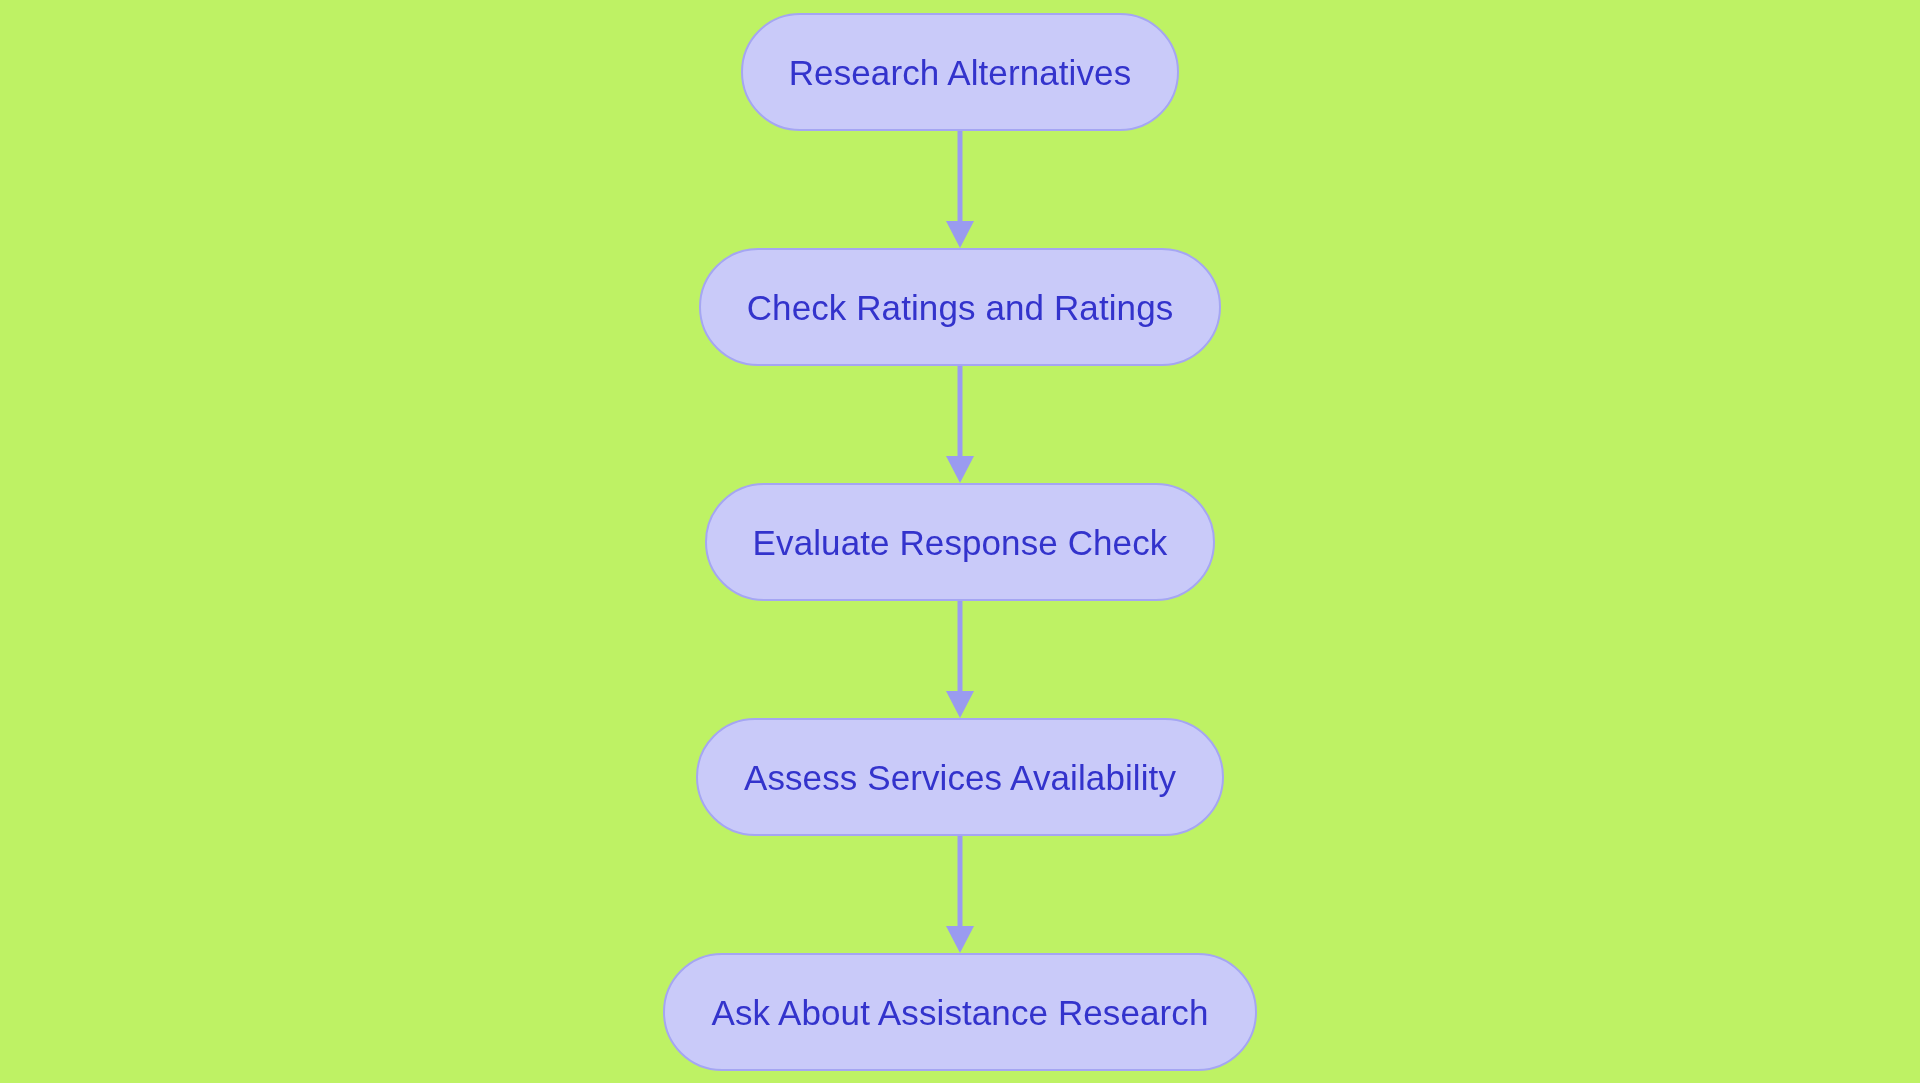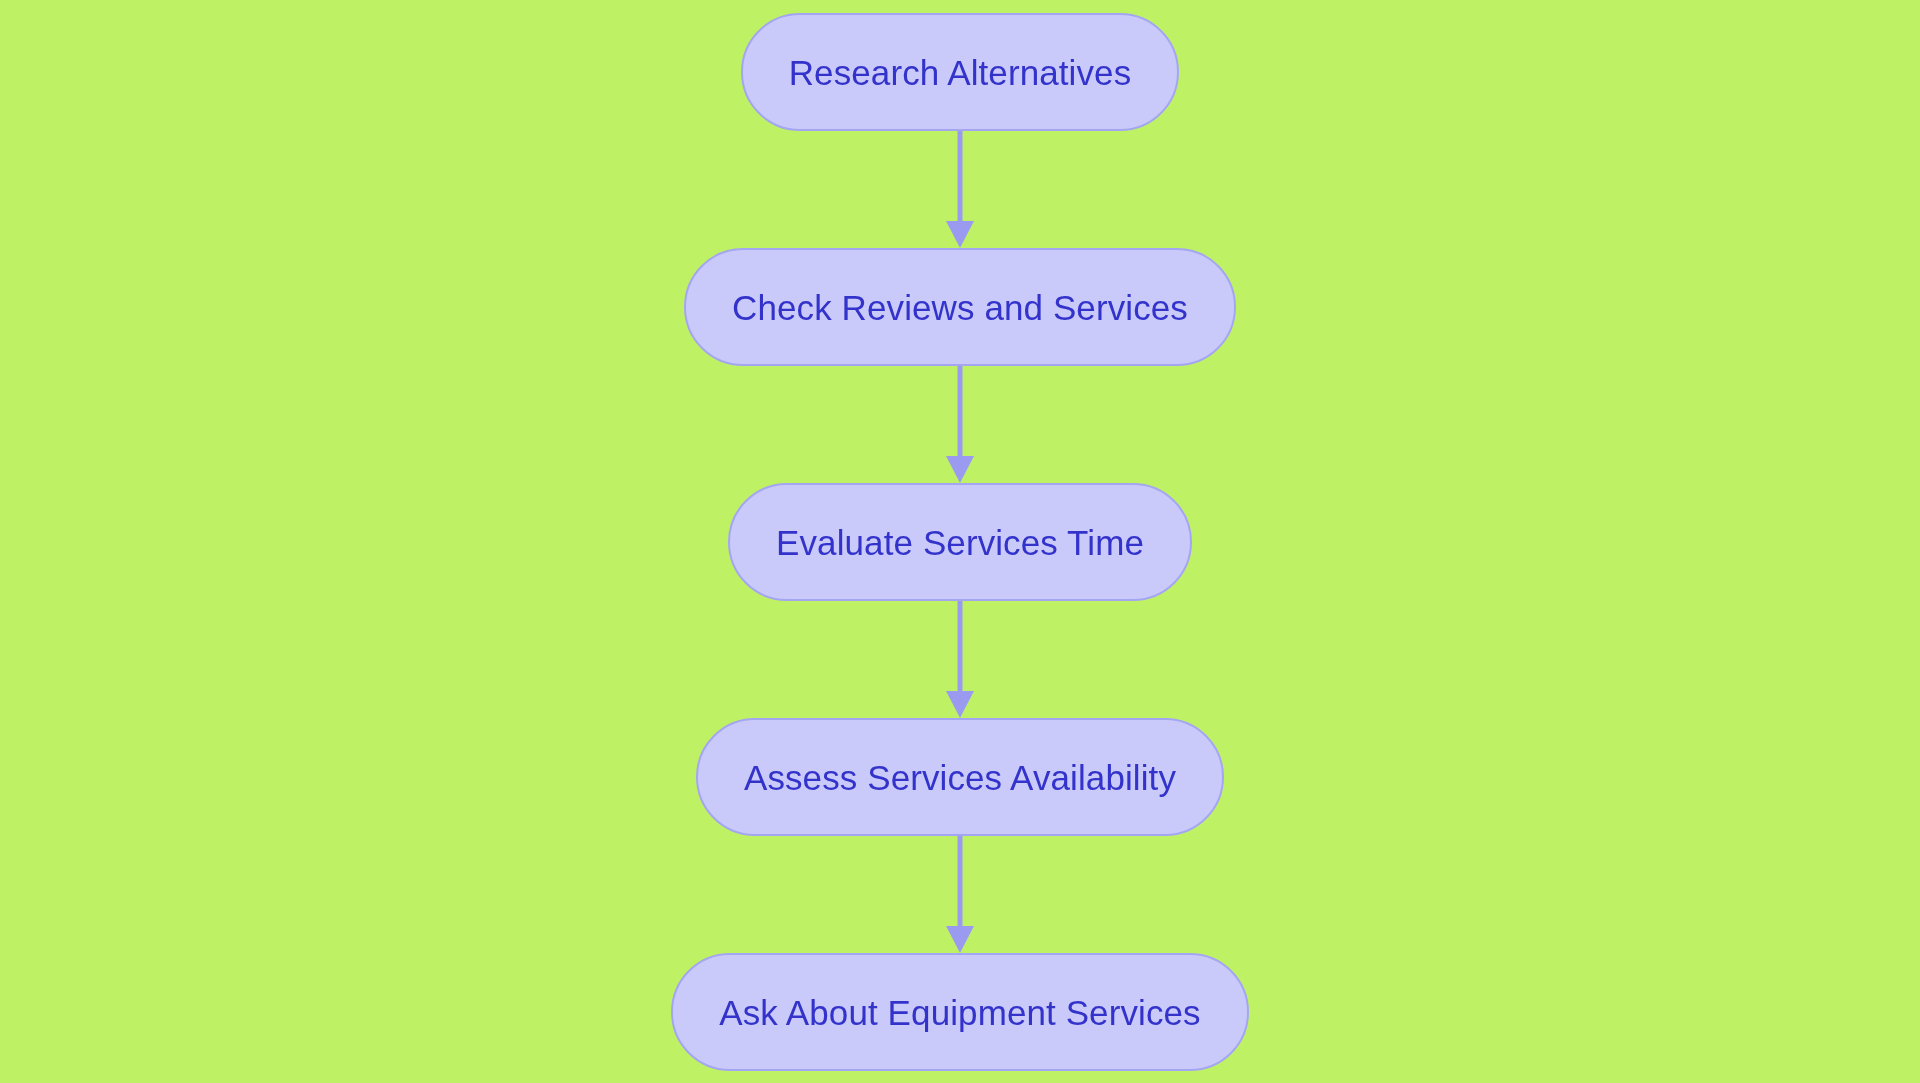--- a/index.html
+++ b/index.html
@@ -100,44 +100,44 @@
     <div class="node">
       <span class="node-label">Research Alternatives</span>
     </div>
 
     <div class="connector">
       <div class="connector-stem"></div>
       <div class="connector-head"></div>
     </div>
 
     <div class="node">
-      <span class="node-label">Check Reviews and Services</span>
+      <span class="node-label">Check Ratings and Ratings</span>
     </div>
 
     <div class="connector">
       <div class="connector-stem"></div>
       <div class="connector-head"></div>
     </div>
 
     <div class="node">
-      <span class="node-label">Evaluate Services Time</span>
+      <span class="node-label">Evaluate Response Check</span>
     </div>
 
     <div class="connector">
       <div class="connector-stem"></div>
       <div class="connector-head"></div>
     </div>
 
     <div class="node">
       <span class="node-label">Assess Services Availability</span>
     </div>
 
     <div class="connector">
       <div class="connector-stem"></div>
       <div class="connector-head"></div>
     </div>
 
     <div class="node">
-      <span class="node-label">Ask About Equipment Services</span>
+      <span class="node-label">Ask About Assistance Research</span>
     </div>
 
   </div>
 </div>
 
 </body></html>

